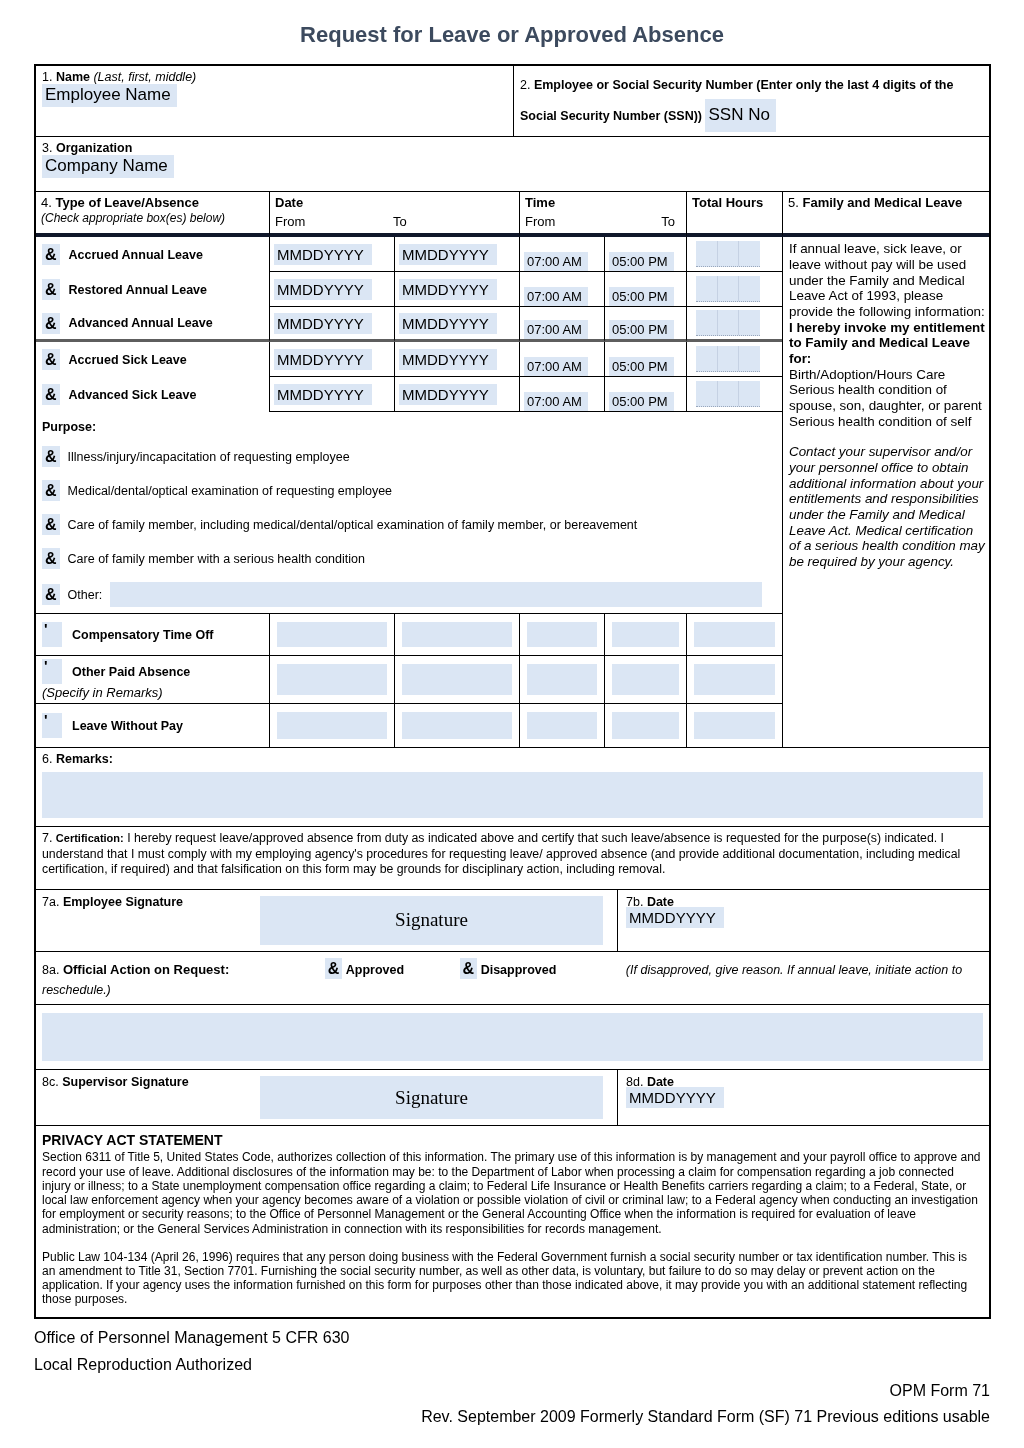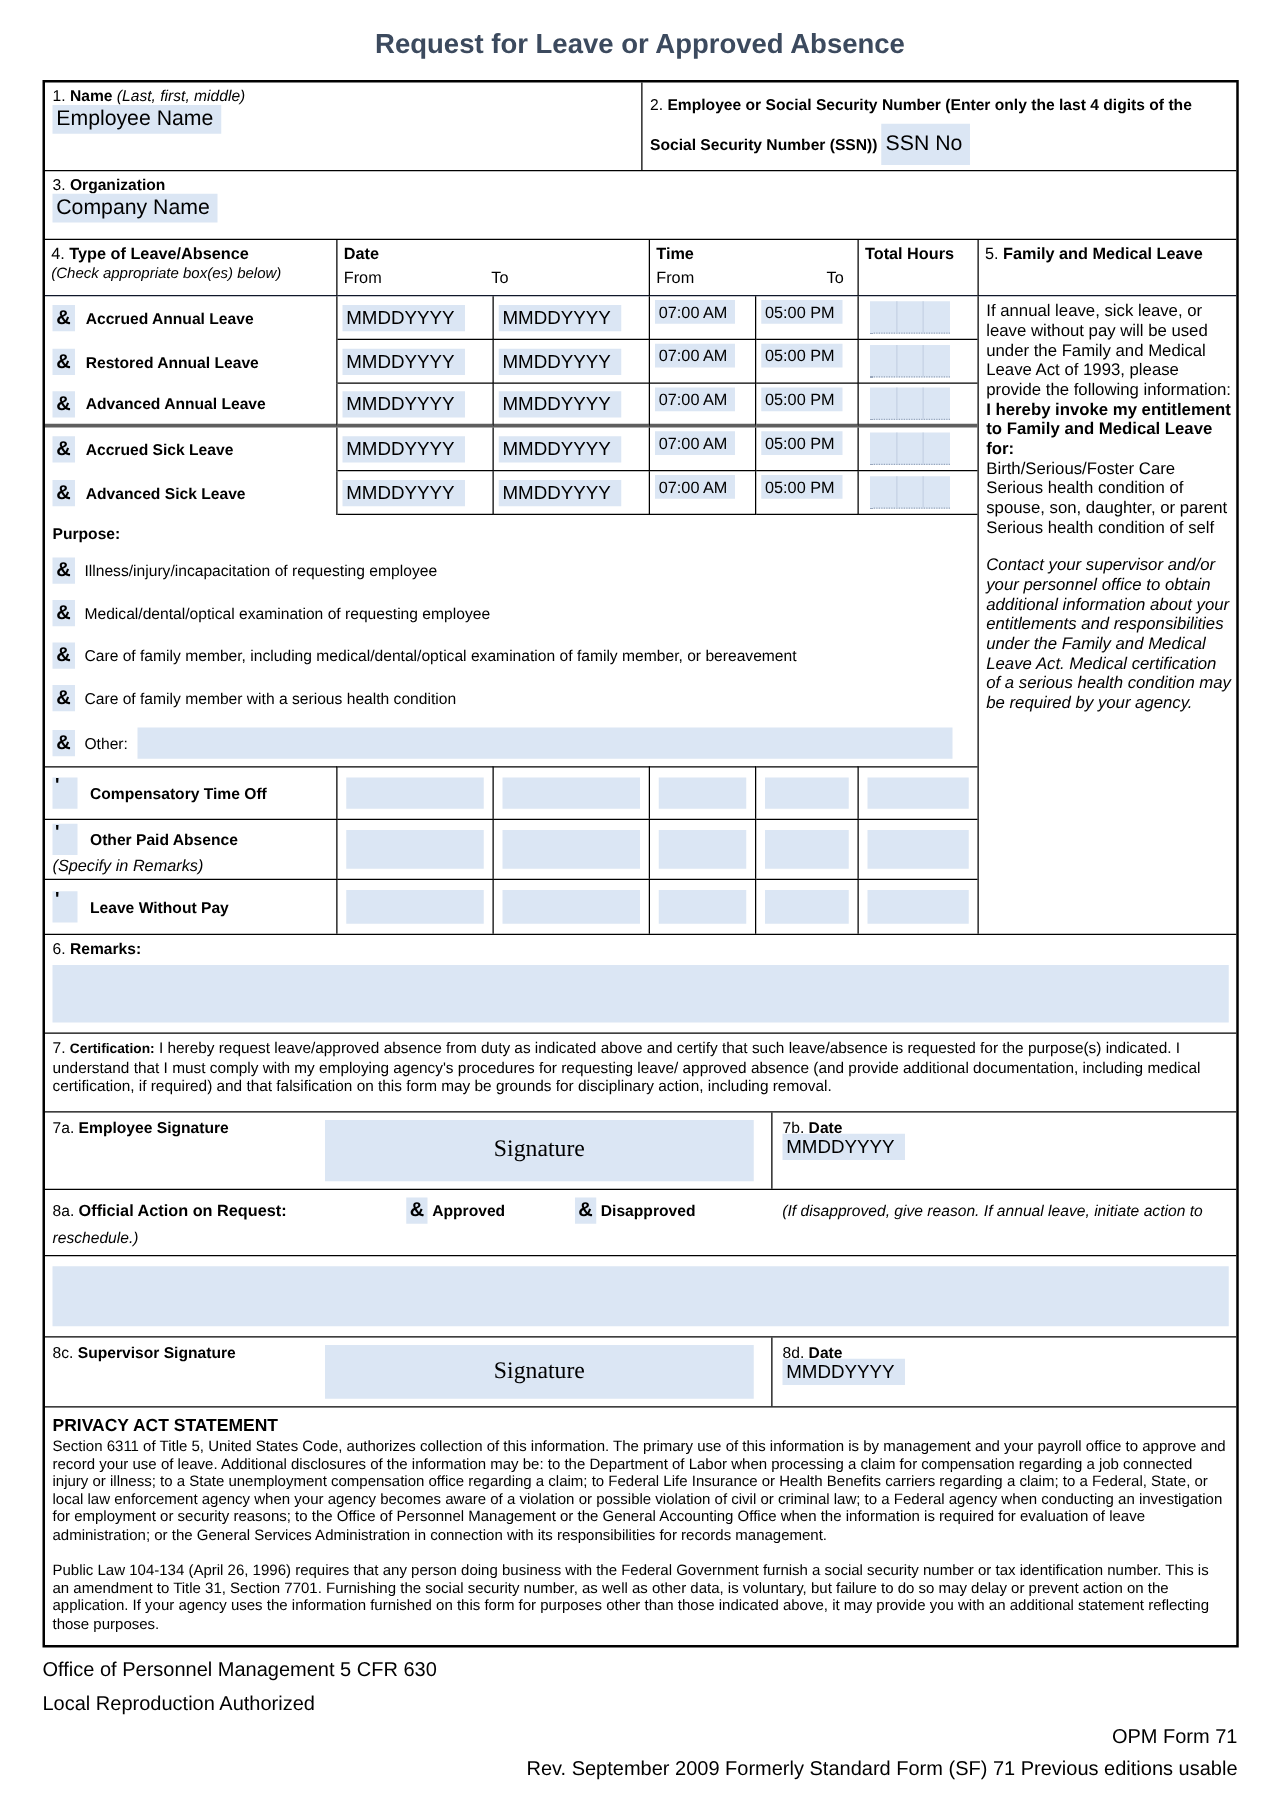--- a/index.html
+++ b/index.html
@@ -17,36 +17,36 @@
 
   
   .row12 { display:flex; min-height:60px; }
   .box1 { width:478px; border-right:1px solid #000; padding:4px 6px; }
   .box2 { flex:1; padding:4px 6px; line-height:1.8; }
   .box3 { border-top:1px solid #000; min-height:55px; padding:4px 6px; }
 
   
   .lgrid { display:grid; grid-template-columns:234px 125px 125px 85px 82px 95px 1fr; border-top:1px solid #000; font-size:12.5px; }
   .bR { border-right:1px solid #000; }
-  .hcell { border-bottom:1px solid #0f172a; padding:3px 5px; min-height:45px; font-size:13px; }
+  .hcell { border-bottom:4px solid #0f172a; padding:3px 5px; min-height:45px; font-size:13px; }
   .h-date { grid-column:2 / span 2; }
   .h-time { grid-column:4 / span 2; }
   .subrow { display:flex; margin-top:4px; font-size:13px; }
   .sub-from-d { width:118px; }
   .sub-to-d { flex:1; }
   .sub-from-t { width:82px; }
   .sub-to-t { flex:1; text-align:right; padding-right:6px; }
 
   .tcell { display:flex; align-items:center; padding-left:6px; min-height:35px; }
   .tcell .cb { margin-right:9px; }
   .cb { display:inline-block; background:#dbe6f4; font-weight:bold; font-size:16px; line-height:21px; padding:0 3px; cursor:default; }
   .rowlab { font-weight:bold; font-size:12.5px; }
   .dcell { display:flex; align-items:center; padding-left:4px; border-bottom:1px solid #000; }
   .dval { font-size:15px; background:#dbe6f4; padding:2px 8px 2px 3px; }
-  .tmcell { display:flex; align-items:flex-start; padding:3px 0 0 4px; border-bottom:1px solid #000; }
+  .tmcell { display:flex; align-items:flex-end; padding:3px 0 0 4px; border-bottom:1px solid #000; }
   .tmval { font-size:13px; background:#dbe6f4; padding:2px 6px 2px 3px; }
   .hrcell { display:flex; align-items:center; border-bottom:1px solid #000; }
   .hours3 { display:flex; width:64px; height:26px; margin-left:9px; background:#dbe6f4; border-bottom:1px dotted #98a6bb; }
   .hours3 div { flex:1; border-right:1px solid #c5d1e3; }
   .hours3 div:last-child { border-right:none; }
   .gsep { border-bottom:3px solid #5e5e5e !important; }
 
   .purpose { grid-column:1 / span 6; border-right:none; padding:8px 8px 6px 6px; }
   .purpose .pt { font-weight:bold; font-size:12.5px; margin-bottom:12px; }
   .pitem { display:flex; align-items:center; margin-bottom:13px; font-size:12.5px; }
@@ -168,21 +168,21 @@
           <span class="hours3">
             <div></div>
             <div></div>
             <div></div>
           </span>
         </div>
 
       <div class="fml-body">
         <div>If annual leave, sick leave, or leave without pay will be used under the Family and Medical Leave Act of 1993, please provide the following information:</div>
         <div class="b">I hereby invoke my entitlement to Family and Medical Leave for:</div>
-        <div>Birth/Serious/Foster Care</div>
+        <div>Birth/Adoption/Hours Care</div>
         <div>Serious health condition of spouse, son, daughter, or parent</div>
         <div>Serious health condition of self</div>
         <div class="fml-gap"></div>
         <div class="i">Contact your supervisor and/or your personnel office to obtain additional information about your entitlements and responsibilities under the Family and Medical Leave Act. Medical certification of a serious health condition may be required by your agency.</div>
       </div>
 
       <div class="tcell bR">
         <span class="cb">&amp;</span>
         <span class="rowlab">Restored Annual Leave</span>
       </div>

